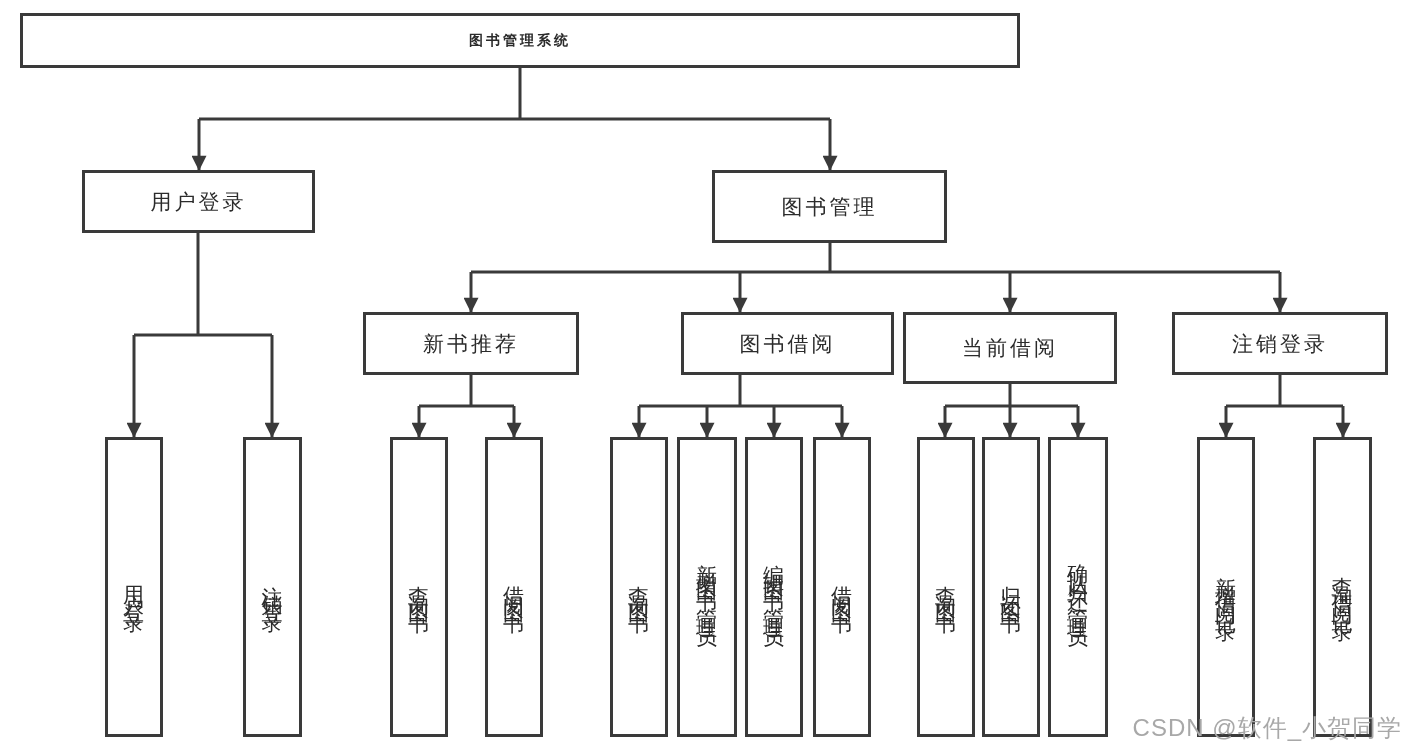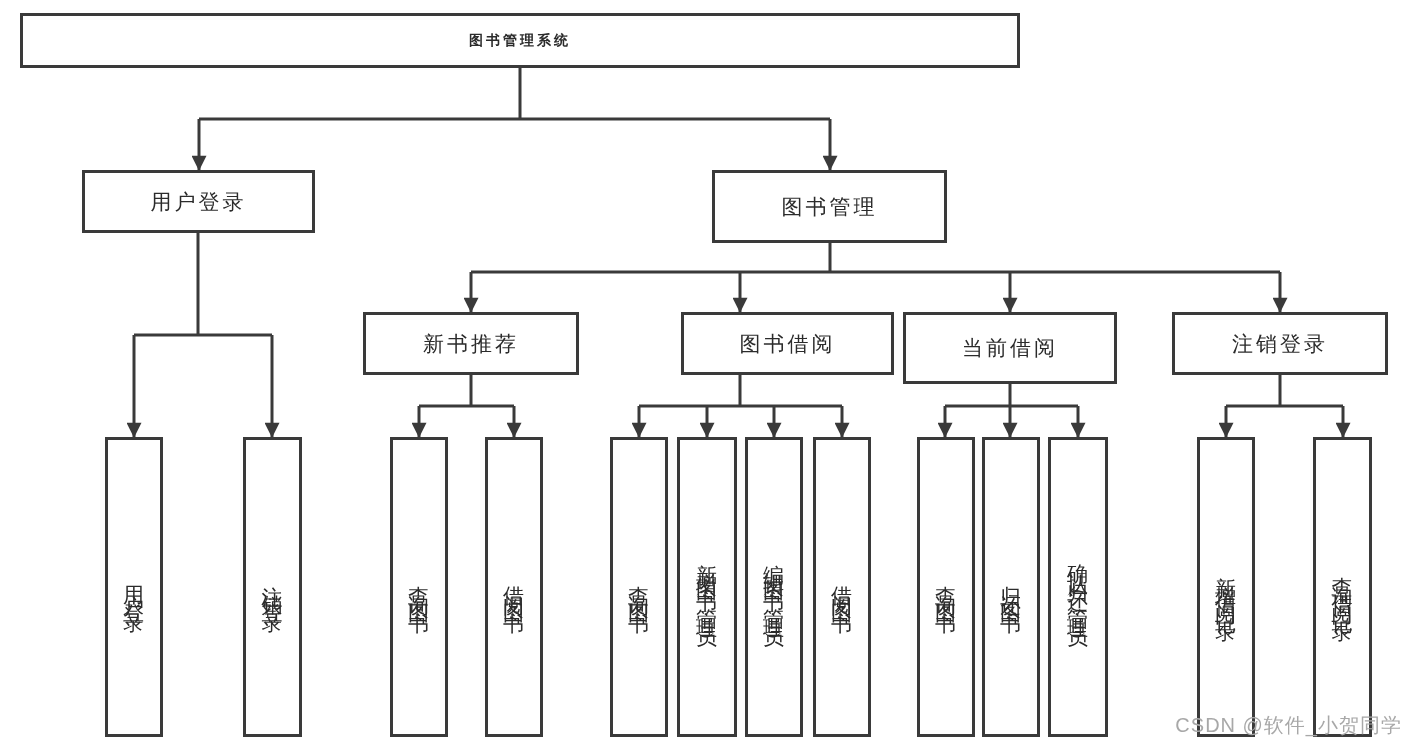--- a/index.html
+++ b/index.html
@@ -51,21 +51,21 @@
     writing-mode: vertical-rl;
     text-orientation: mixed;
     font-size: 21px;
     letter-spacing: 9px;
     line-height: 1;
   }
   .watermark {
     position: absolute;
     right: 3px;
     top: 712px;
-    font-size: 20px;
+    font-size: 24px;
     letter-spacing: 1px;
     white-space: nowrap;
     pointer-events: none;
   }
 </style>
 </head>
 <body>
 
 <div class="canvas">
 

